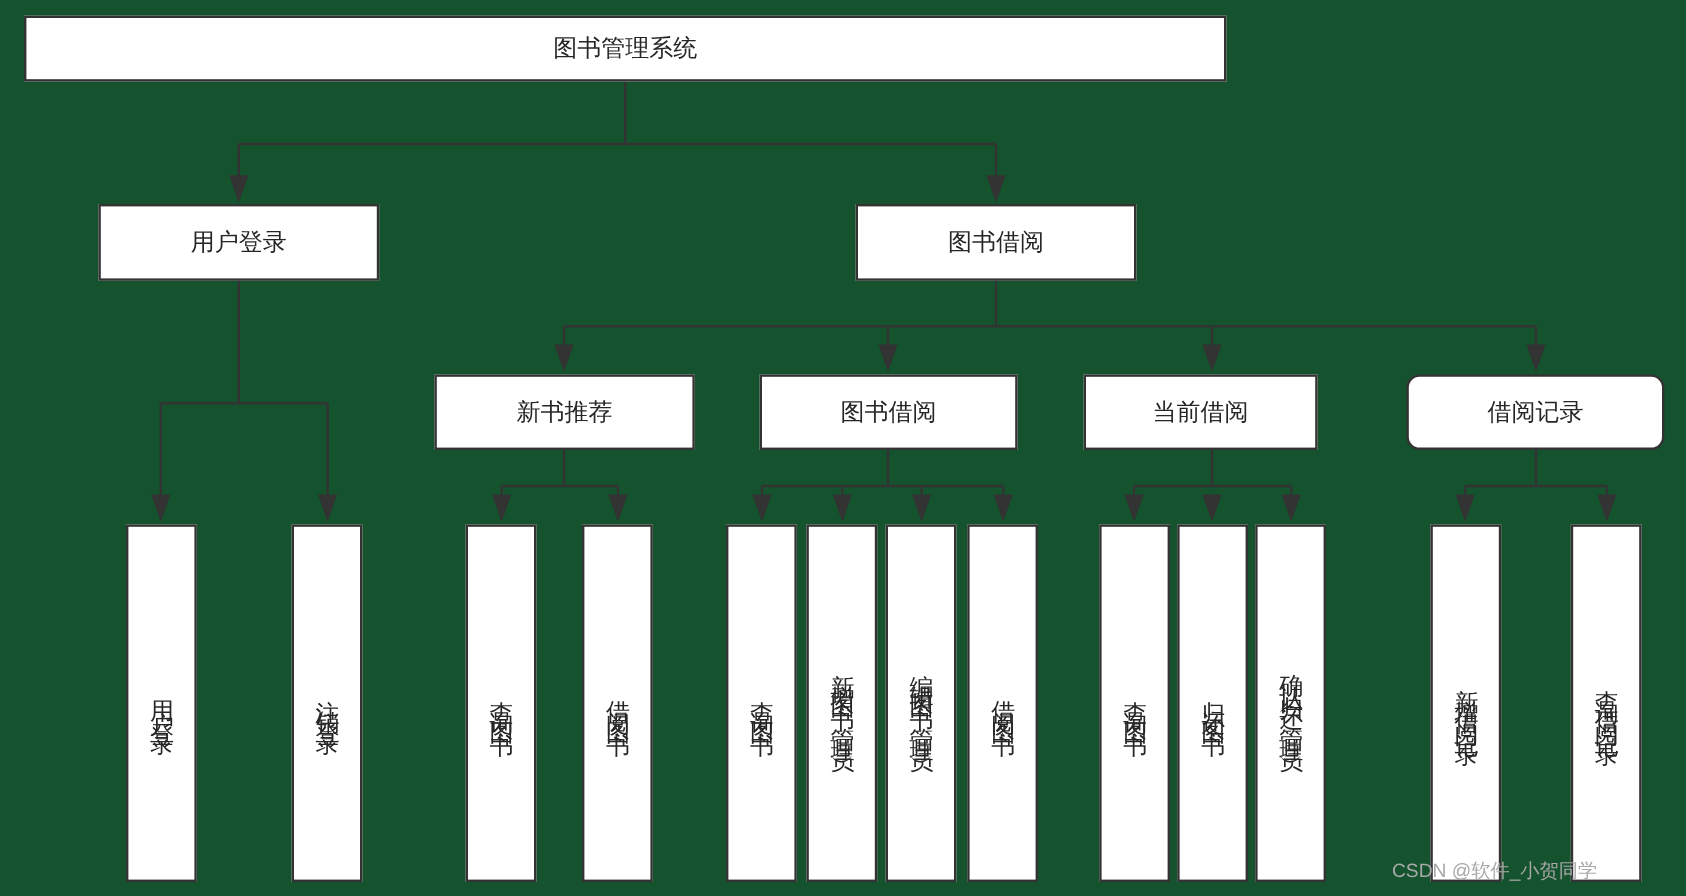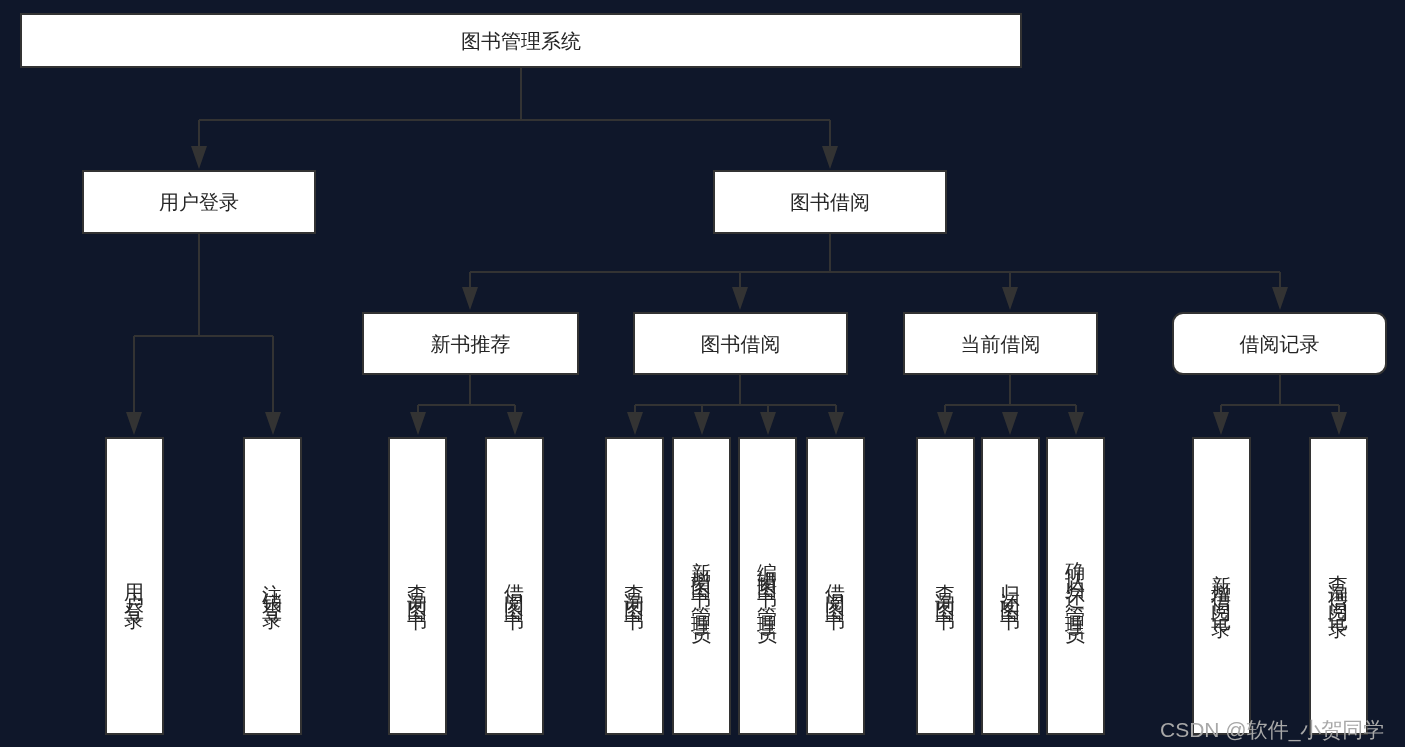--- a/index.html
+++ b/index.html
@@ -1,19 +1,19 @@
 <!DOCTYPE html>
 <html><head>
 <meta charset="utf-8">
 <style>
   html,body{margin:0;padding:0;background:#ffffff;}
   .canvas{
     position:relative;
     width:1405px;height:747px;
-    background:#0f172a;
+    background:#14532d;
     overflow:hidden;
     font-family:"Liberation Sans","DejaVu Sans",sans-serif;
     color:#262626;
   }
   .wires{position:absolute;left:0;top:0;width:1405px;height:747px;}
   .node{
     position:absolute;
     box-sizing:border-box;
     border:2px solid #333333;
     background:#ffffff;
@@ -41,21 +41,21 @@
     letter-spacing:0.45em;
     font-size:20px;
   }
   .l-g1a{left:105px;} .l-g1b{left:243px;}
   .l-g2a{left:388px;} .l-g2b{left:485px;}
   .l-g3a{left:605px;} .l-g3b{left:672px;} .l-g3c{left:738px;} .l-g3d{left:806px;}
   .l-g4a{left:916px;} .l-g4b{left:981px;} .l-g4c{left:1046px;}
   .l-g5a{left:1192px;} .l-g5b{left:1309px;}
   .watermark{
     position:absolute;left:1160px;top:716px;
-    font-size:21px;color:#a8a8a8;white-space:nowrap;
+    font-size:16px;color:#a8a8a8;white-space:nowrap;
     letter-spacing:0;
   }
   .wires path{stroke:#333333;stroke-width:2;fill:none;}
   .wires polygon{fill:#333333;stroke:none;}
 </style>
 </head>
 <body>
 
 <div class="canvas">
 

